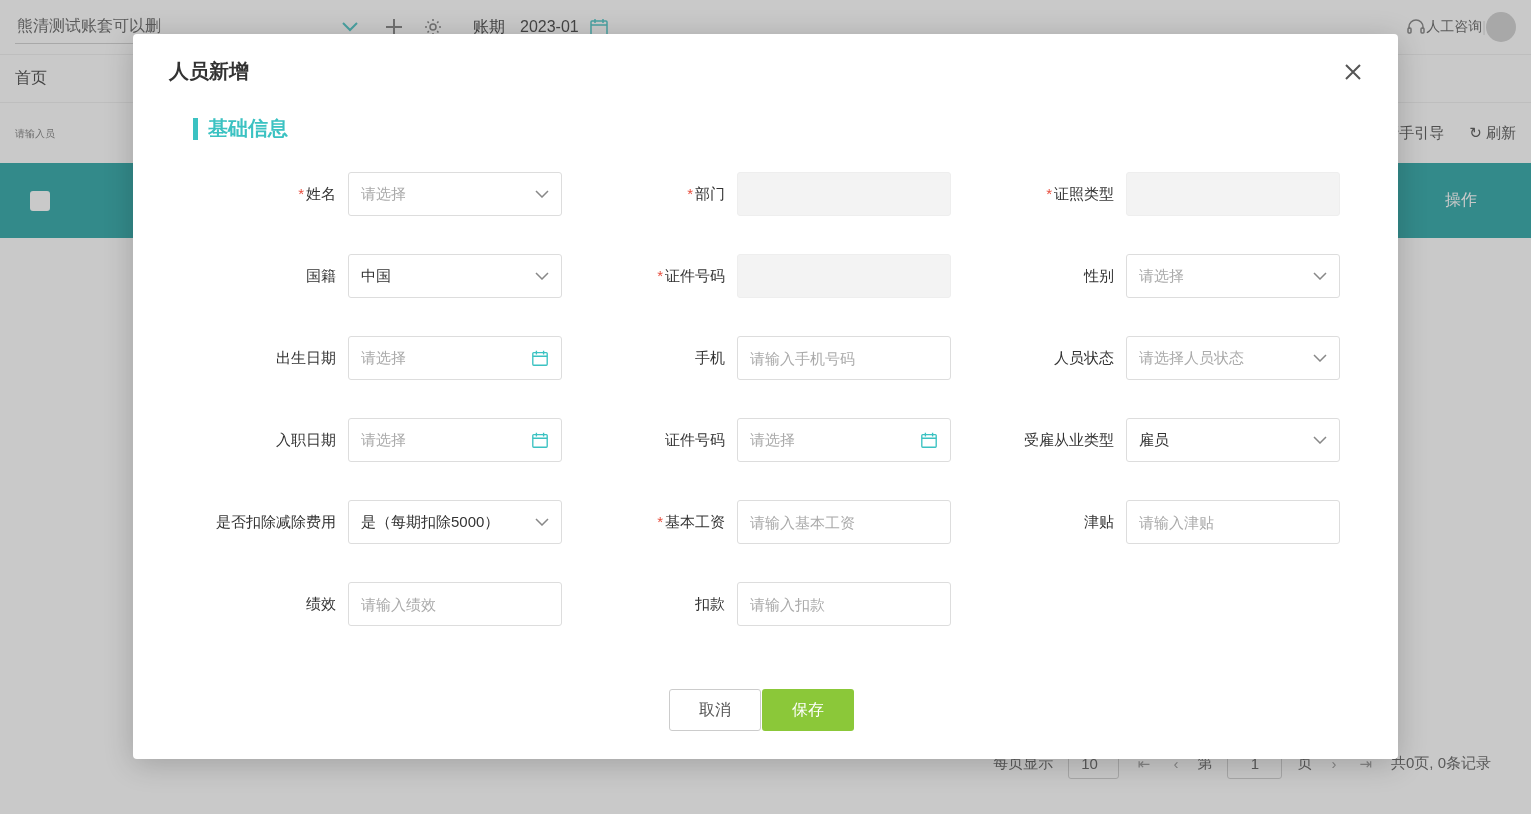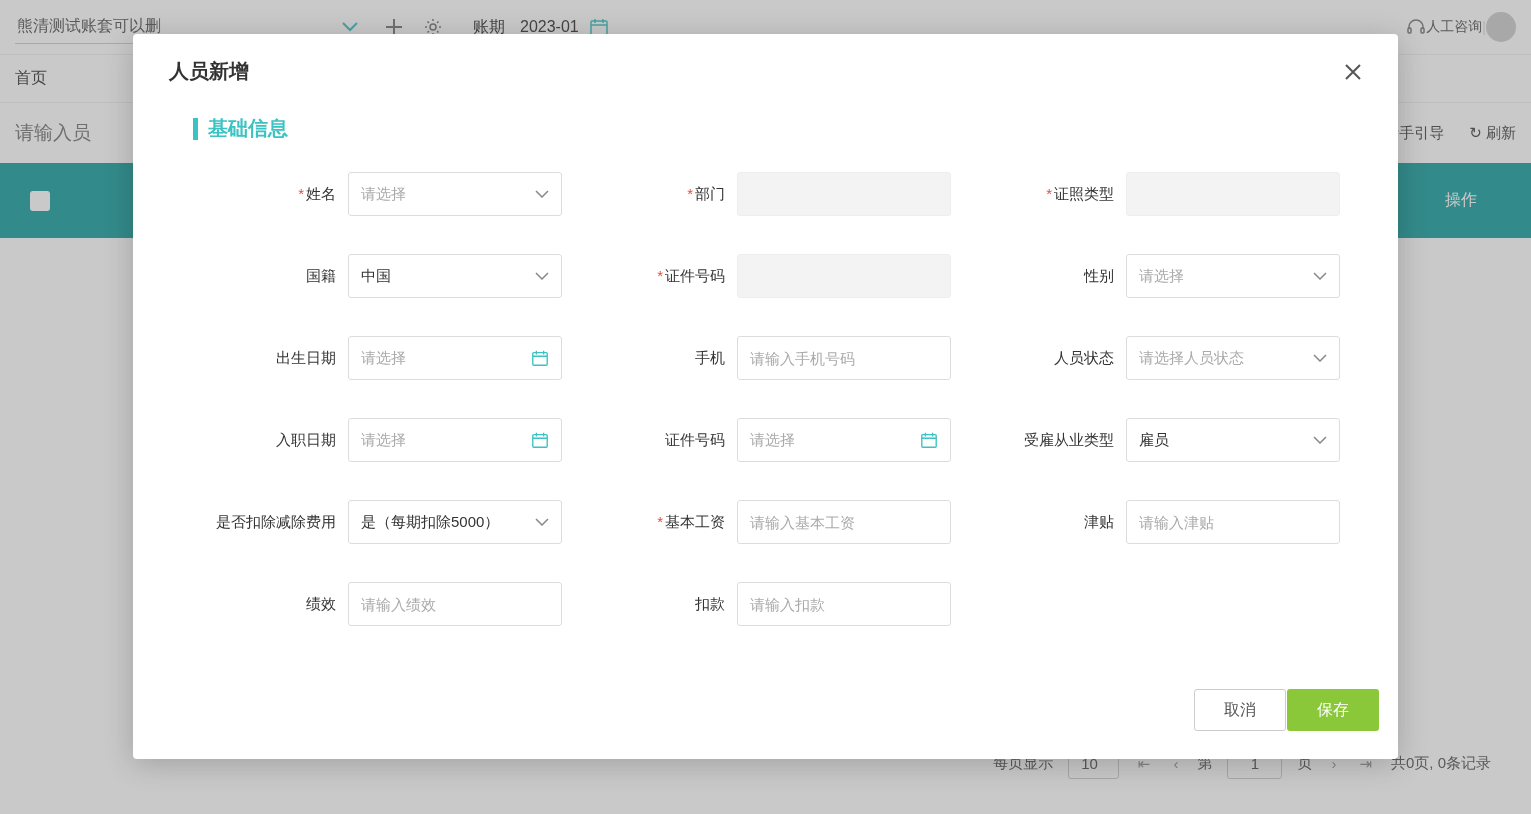--- a/index.html
+++ b/index.html
@@ -37,21 +37,21 @@
     .period-label { margin-left: 30px; color: #333; font-size: 16px; }
     .period-value { margin-left: 15px; font-size: 16px; }
     .period-cal { margin-left: 10px; color: #3bc2c2; font-size: 18px; }
     .top-right { margin-left: auto; display: flex; align-items: center; color: #555; }
     .headset { font-size: 18px; color: #777; }
     .avatar { width: 30px; height: 30px; background: #ccc; border-radius: 50%; }
     
     .tabbar { height: 48px; display: flex; align-items: center; padding: 0 15px; gap: 30px; border-bottom: 1px solid #eee; font-size: 16px; }
     
     .filter-row { height: 60px; display: flex; align-items: center; padding: 0 15px; gap: 20px; }
-    .search-input { border: none; background: none; font-size: 19px; color: #999; width: 120px; }
+    .search-input { border: none; background: none; font-size: 10px; color: #999; width: 120px; }
     .filter-right { margin-left: auto; display: flex; gap: 25px; color: #444; font-size: 15px; }
     
     .table-header { height: 75px; background: #1a9f9f; display: flex; align-items: center; padding: 0 30px; color: #fff; font-size: 16px; }
     .table-header .checkbox { width: 20px; height: 20px; border: 2px solid #fff; background: #fff; border-radius: 3px; }
     .table-header .op { margin-left: auto; margin-right: 24px; }
     
     .pagination {
       position: absolute;
       bottom: 35px;
       right: 40px;
@@ -159,23 +159,23 @@
       font-size: 15px;
       color: #333;
       background: transparent;
     }
     .control input::placeholder { color: #aaa; }
     .control .placeholder { color: #aaa; }
     .chev-icon { color: #888; font-size: 14px; }
     .cal-icon { color: #3bc2c2; font-size: 18px; }
     .modal-footer {
       display: flex;
-      justify-content: flex-end;
+      justify-content: center;
       gap: 1px;
-      padding: 20px 19px 28px 40px;
+      padding: 20px 48px 28px 40px;
     }
     .btn {
       min-width: 92px;
       height: 42px;
       border-radius: 3px;
       font-size: 16px;
       cursor: pointer;
       display: flex;
       align-items: center;
       justify-content: center;

